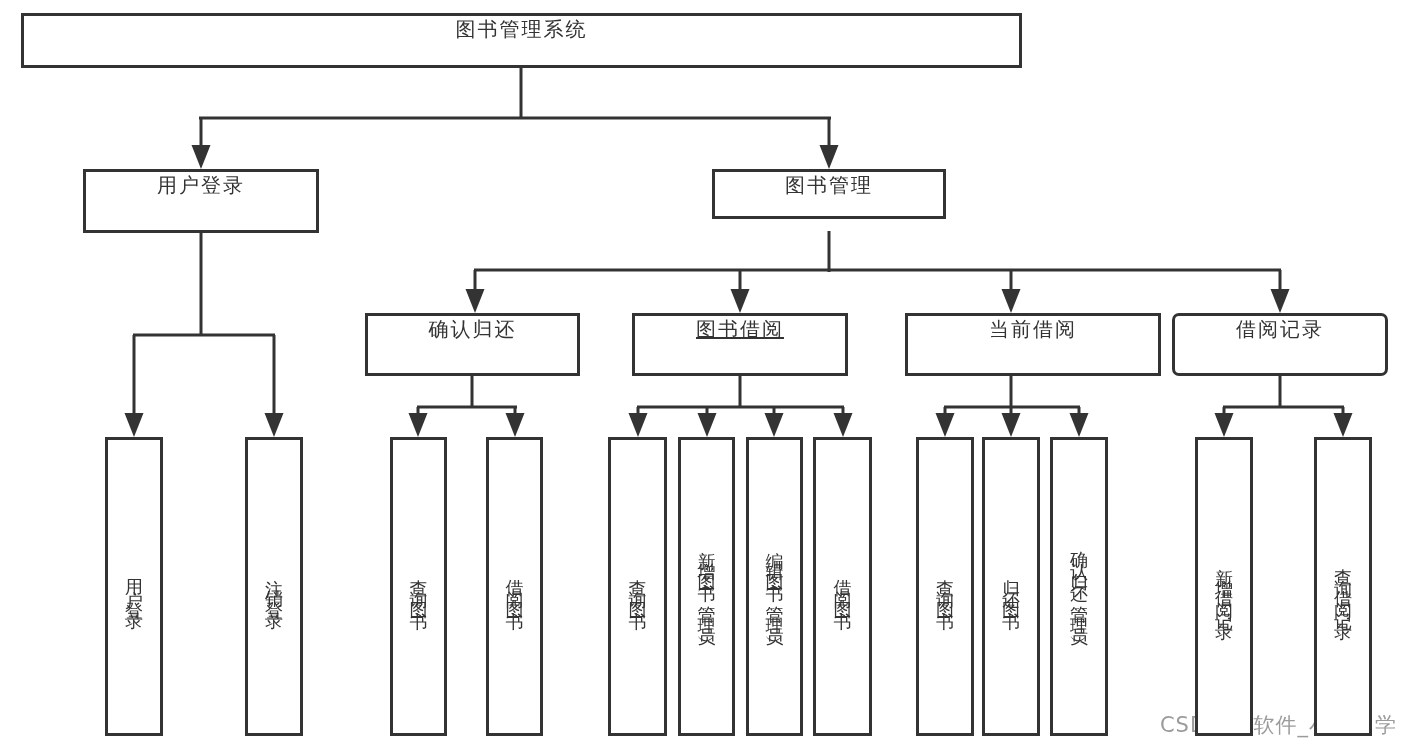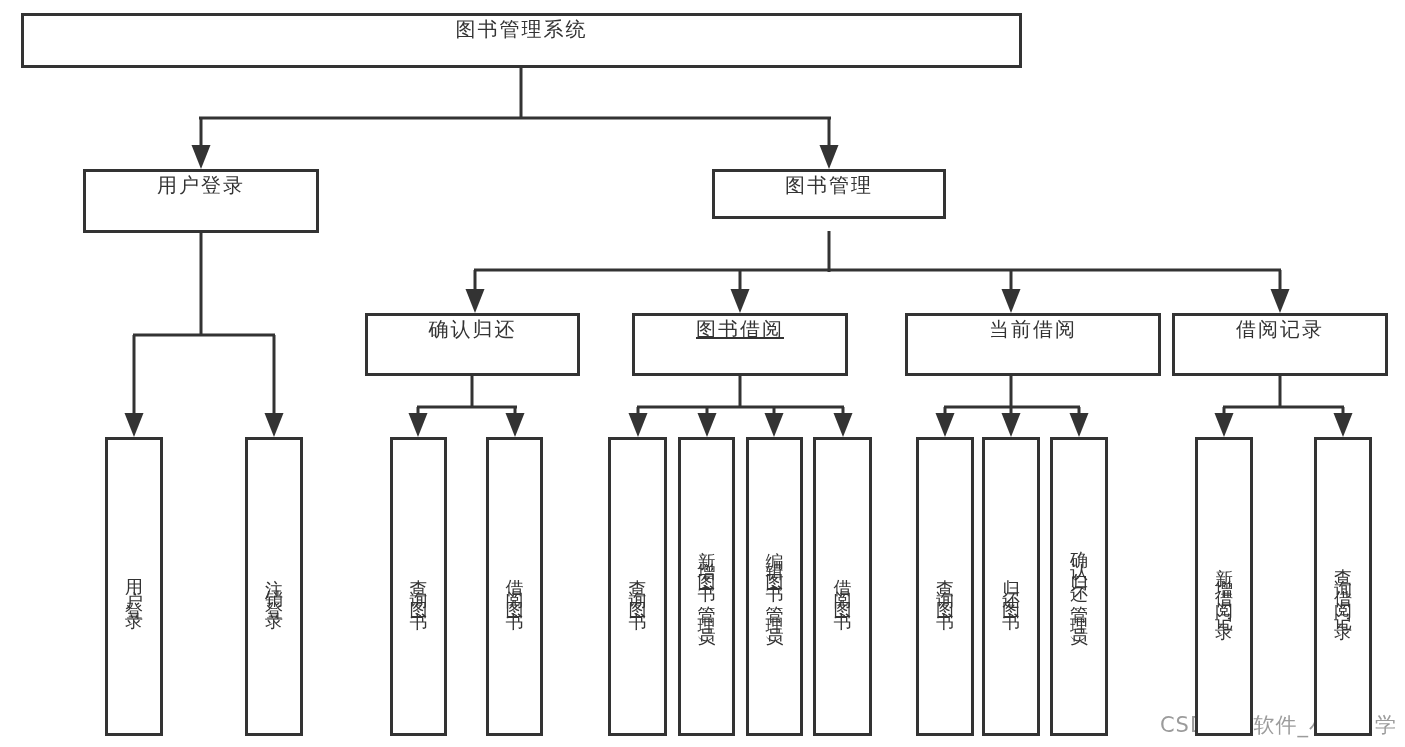--- a/index.html
+++ b/index.html
@@ -126,21 +126,21 @@
     </div>
     <div class="node" style="left: 365px; top: 313px; width: 215px; height: 63px;">
       <span class="lbl">确认归还</span>
     </div>
     <div class="node" style="left: 632px; top: 313px; width: 216px; height: 63px; text-decoration: underline;">
       <span class="lbl">图书借阅</span>
     </div>
     <div class="node" style="left: 905px; top: 313px; width: 256px; height: 63px;">
       <span class="lbl">当前借阅</span>
     </div>
-    <div class="node" style="left: 1172px; top: 313px; width: 216px; height: 63px;">
+    <div class="node" style="left: 1172px; top: 313px; width: 216px; height: 63px; border-radius: 7px;">
       <span class="lbl">借阅记录</span>
     </div>
     <div class="node vertical" style="left: 105px; top: 437px; width: 58px; height: 299px;">
       <span class="lbl">用户登录</span>
     </div>
     <div class="node vertical" style="left: 245px; top: 437px; width: 58px; height: 299px;">
       <span class="lbl">注销登录</span>
     </div>
     <div class="node vertical" style="left: 390px; top: 437px; width: 57px; height: 299px;">
       <span class="lbl">查询图书</span>

